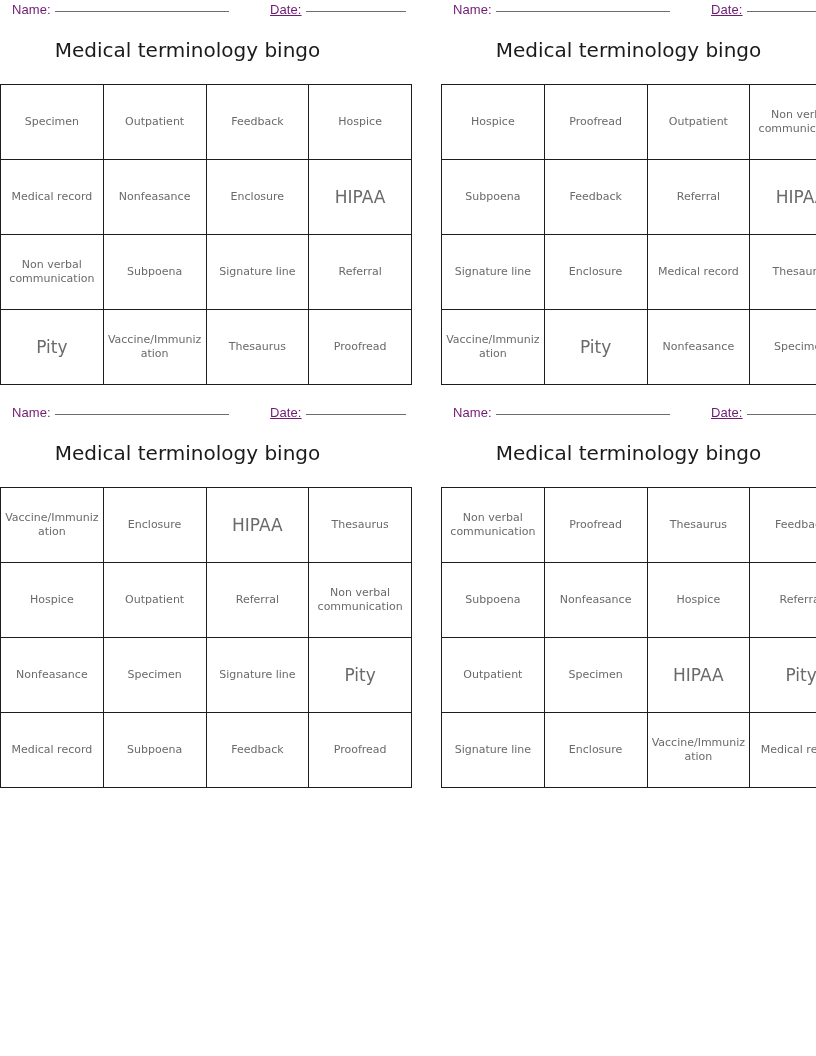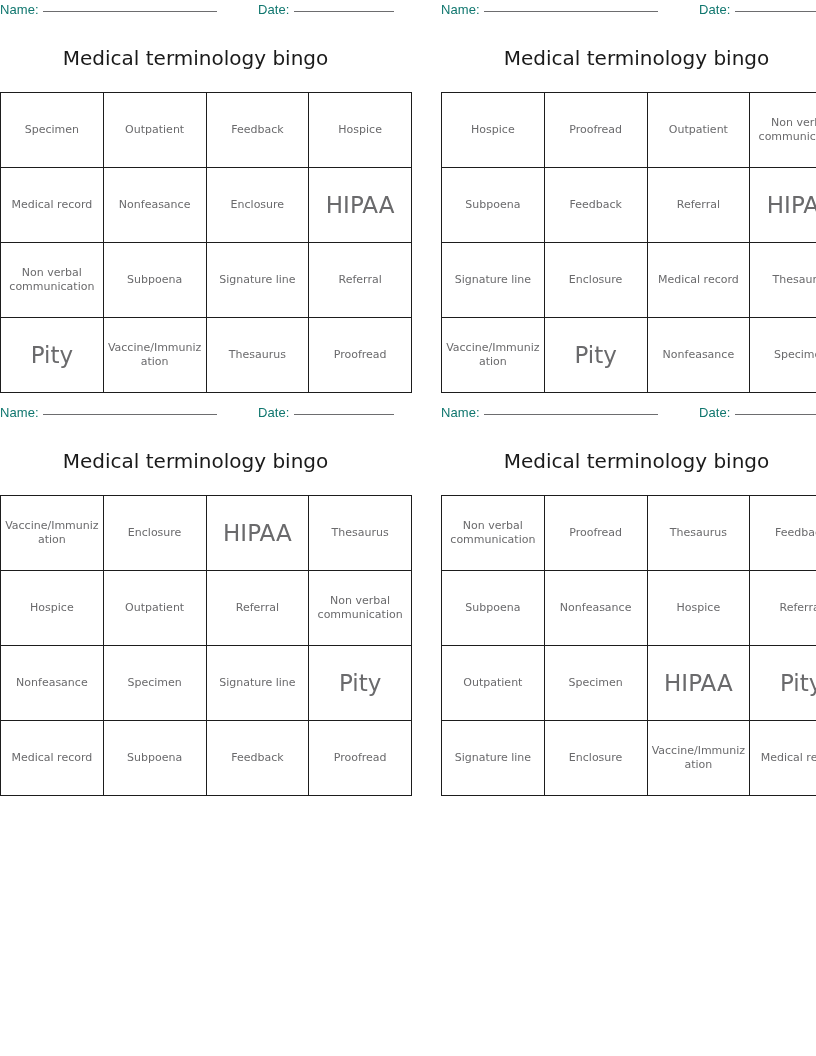--- a/index.html
+++ b/index.html
@@ -30,46 +30,48 @@
   .card.col-right { left: 441px; }
   .card.row-top    { top: 0px; }
   .card.row-bottom { top: 403px; }
 
   
   .meta-row {
     position: relative;
     height: 22px;
     font-family: "Liberation Sans", sans-serif;
     font-size: 13px;
-    color: #0f766e;
+    color: #701a75;
     white-space: nowrap;
+    margin-left: 12px;
   }
   .meta-name {
     position: absolute;
     left: 0px;
     top: 2px;
   }
   .meta-date {
     position: absolute;
     left: 258px;
     top: 2px;
+    text-decoration: underline;
   }
   .meta-label { letter-spacing: 0.1px; }
   .meta-rule {
     display: inline-block;
     border-bottom: 1px solid #6d6d6f;
     vertical-align: 2px;
     margin-left: 4px;
   }
   .rule-name { width: 174px; }
   .rule-date { width: 100px; }
 
   
   .card-title {
-    margin: 8px;
+    margin: 0;
     padding: 0;
     text-align: center;
     font-family: "DejaVu Sans", sans-serif;
     font-size: 20px;
     font-weight: 400;
     color: #1a1a1a;
     line-height: 28px;
     height: 36px;
     padding-top: 14px;
     box-sizing: border-box;
@@ -91,21 +93,21 @@
     text-align: center;
     vertical-align: middle;
     font-family: "DejaVu Sans", sans-serif;
     font-size: 11px;
     line-height: 14px;
     color: #6a6a6c;
     word-wrap: break-word;
     overflow-wrap: break-word;
   }
   .bingo-grid td.big {
-    font-size: 23px;
+    font-size: 17px;
     line-height: 20px;
   }
 </style>
 </head>
 <body>
 
 <div class="page">
 
   <div class="card col-left row-top">
     <div class="meta-row">

